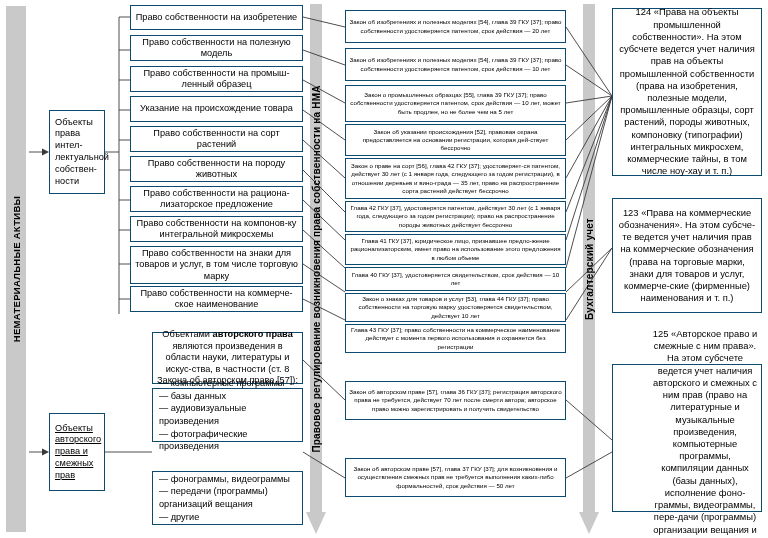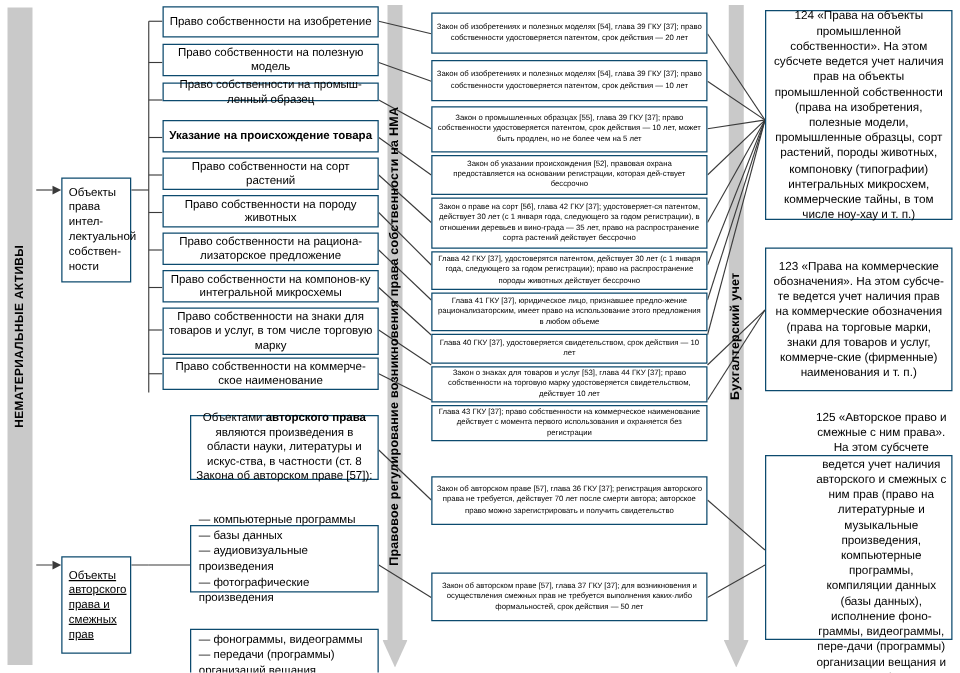--- a/index.html
+++ b/index.html
@@ -23,21 +23,21 @@
     position: absolute;
     border: 1px solid #0c4a6e;
     background: #fff;
     display: flex;
     align-items: center;
     justify-content: center;
     text-align: center;
     padding: 1px 3px;
     line-height: 1.12;
   }
-  .box.left-al { text-align: left; justify-content: center; margin-top: 32px; }
+  .box.left-al { text-align: left; justify-content: center; }
 
   
   .vband {
     position: absolute;
     background: #c9c9c9;
   }
   .vband .vtext {
     position: absolute;
     left: 50%; top: 50%;
     transform: translate(-50%,-50%) rotate(-90deg);
@@ -176,24 +176,24 @@
   <div class="box t-left-obj left-al" style="left:49px; top:413px; width:56px; height:78px; padding-left:5px;text-decoration:underline;">
     <span class="inner">Объекты авторского права и смежных прав</span>
   </div>
 
   <div class="box t-mid" style="left:130px; top:5px; width:173px; height:25px;">
     <span class="inner">Право собственности на изобретение</span>
   </div>
   <div class="box t-mid" style="left:130px; top:35px; width:173px; height:26px;">
     <span class="inner">Право собственности на полезную модель</span>
   </div>
-  <div class="box t-mid" style="left:130px; top:66px; width:173px; height:15px;">
+  <div class="box t-mid" style="left:130px; top:66px; width:173px; height:26px;">
     <span class="inner">Право собственности на промыш-ленный образец</span>
   </div>
-  <div class="box t-mid" style="left:130px; top:96px; width:173px; height:26px;font-weight:bold;">
+  <div class="box t-mid" style="left:130px; top:96px; width:173px; height:26px;">
     <span class="inner">Указание на происхождение товара</span>
   </div>
   <div class="box t-mid" style="left:130px; top:126px; width:173px; height:26px;">
     <span class="inner">Право собственности на сорт растений</span>
   </div>
   <div class="box t-mid" style="left:130px; top:156px; width:173px; height:26px;">
     <span class="inner">Право собственности на породу животных</span>
   </div>
   <div class="box t-mid" style="left:130px; top:186px; width:173px; height:26px;">
     <span class="inner">Право собственности на рациона-лизаторское предложение</span>

